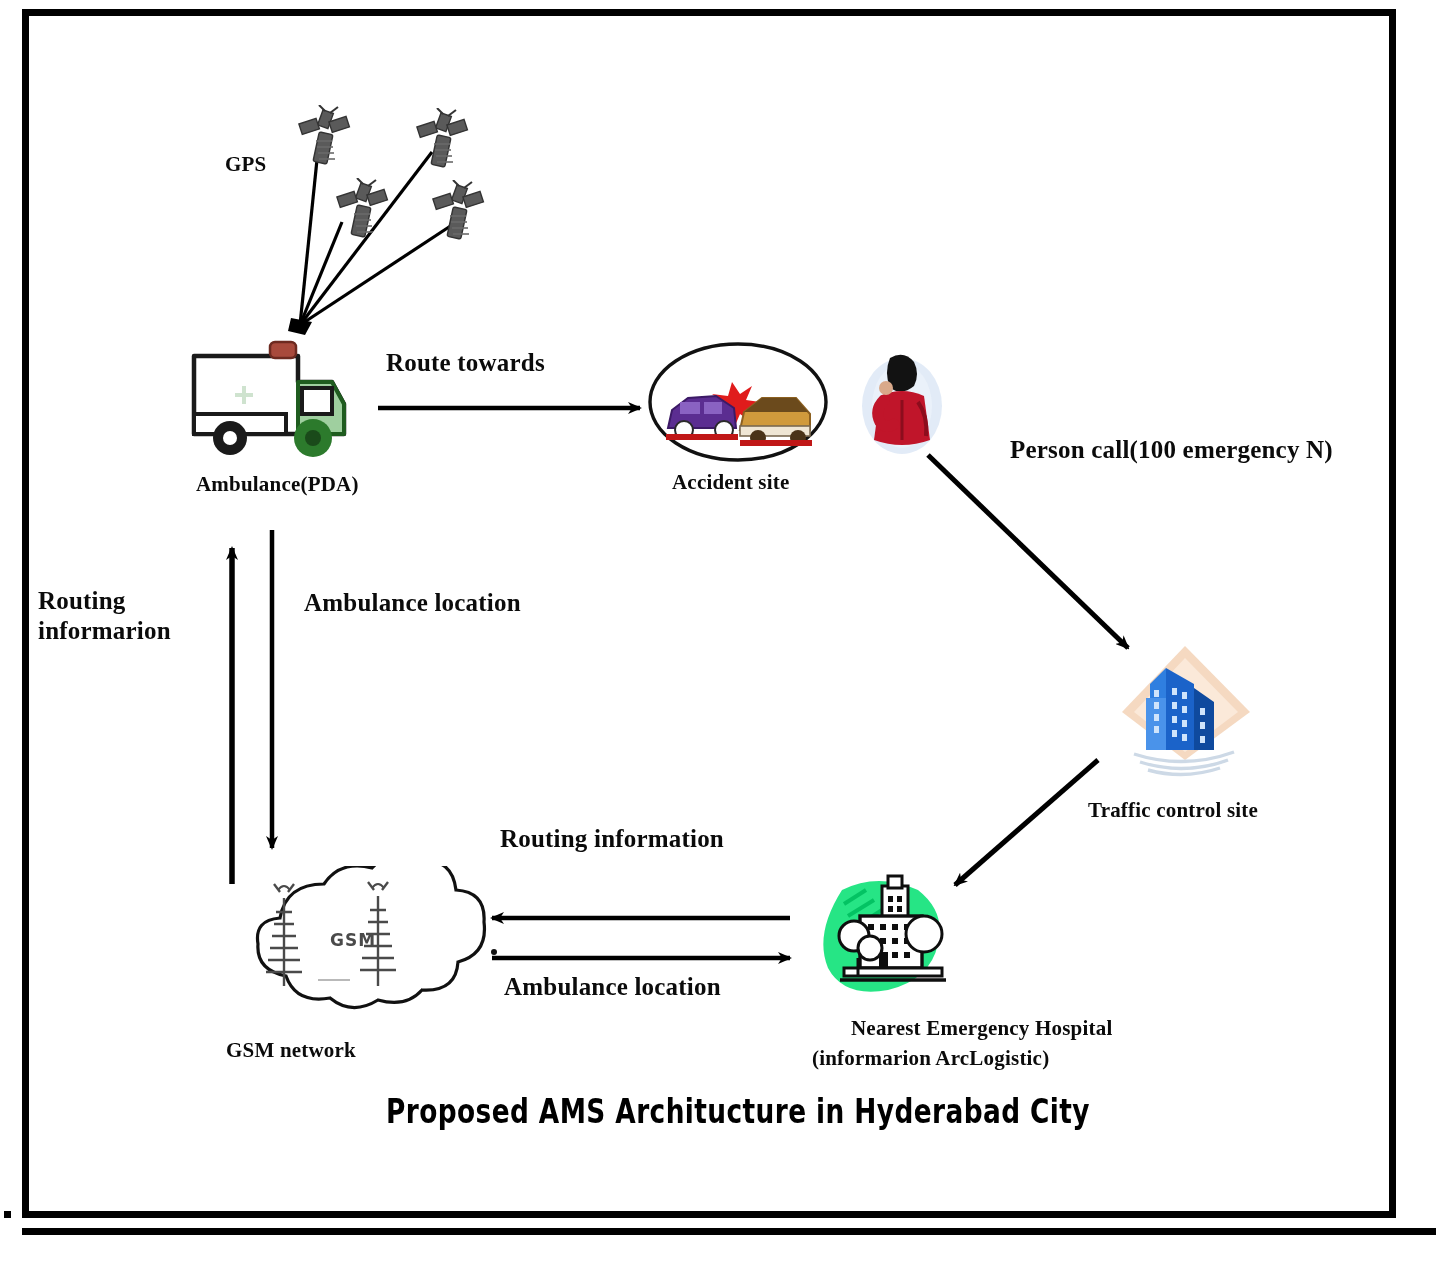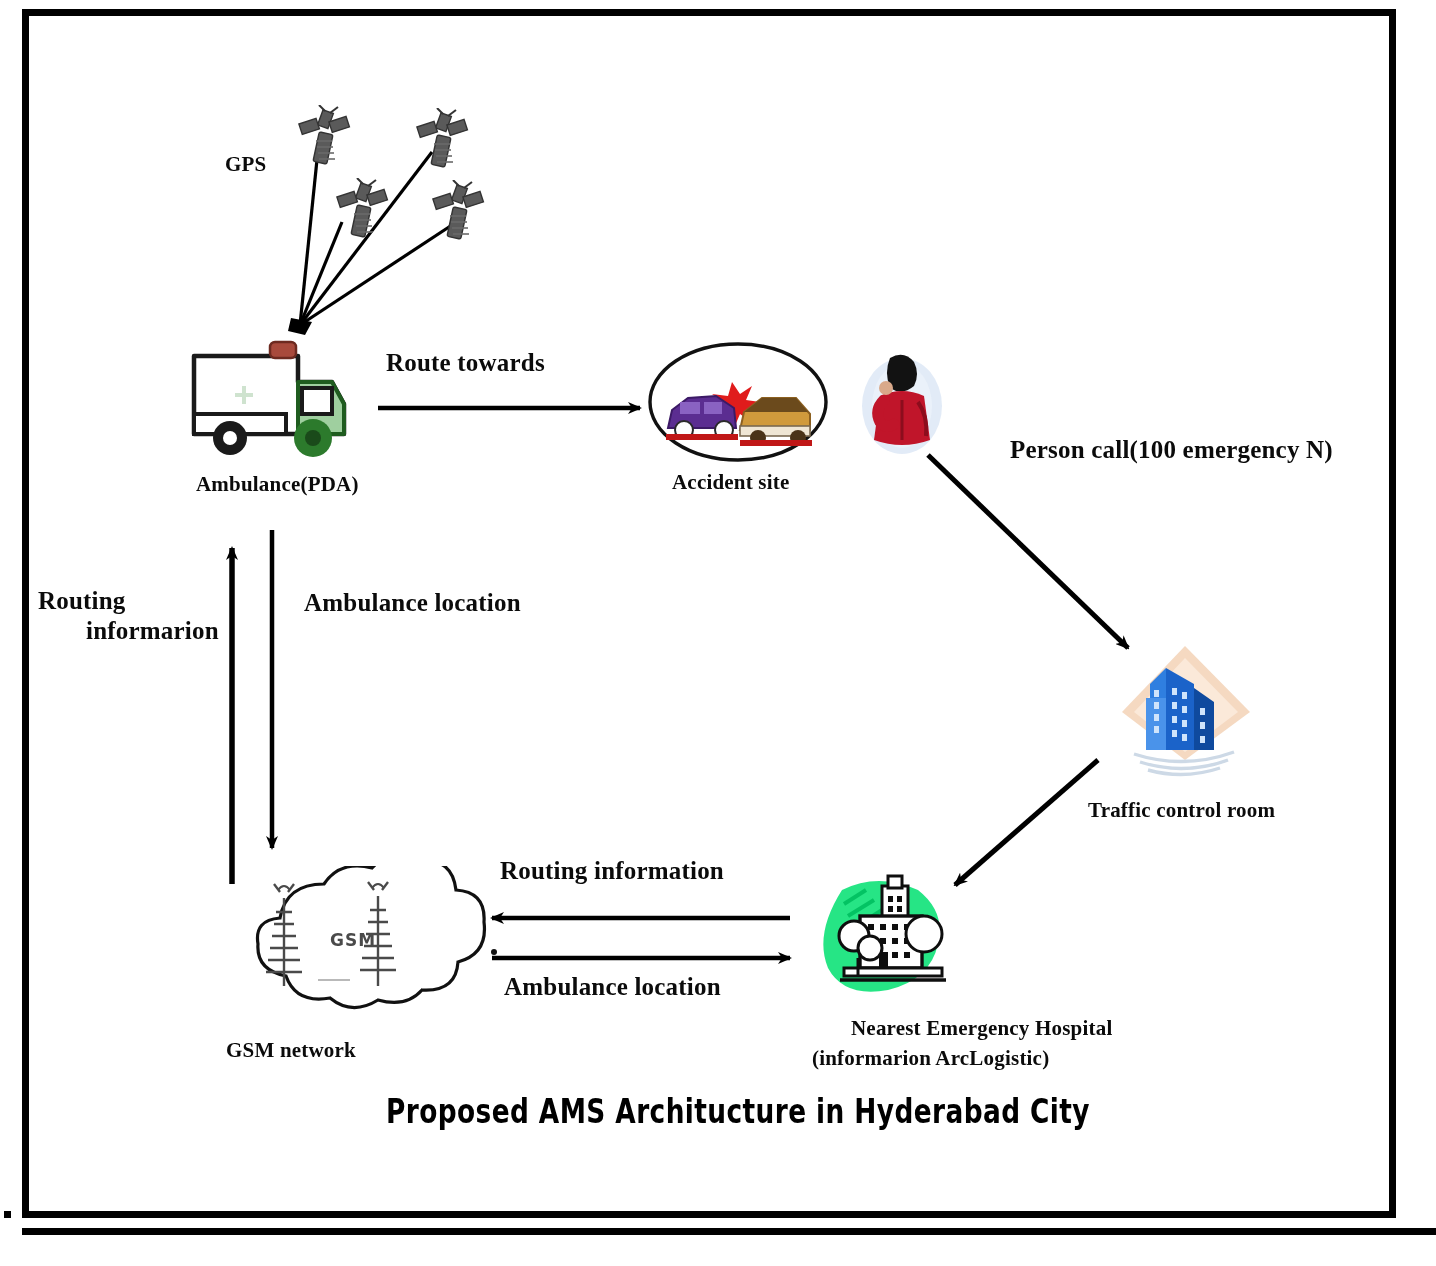--- a/index.html
+++ b/index.html
@@ -310,21 +310,21 @@
       </g>
 
       <g fill="none" stroke="#cdd9e6" stroke-width="3.4">
         <path d="M24 114 q50 16 100 -2"></path>
         <path d="M30 122 q44 14 88 -2"></path>
         <path d="M38 130 q36 10 72 -2"></path>
       </g>
     </svg>
   </div>
 
-  <div class="lbl node" style="left:1088px; top:798px;">Traffic control room</div>
+  <div class="lbl node" style="left:1088px; top:798px;">Traffic control site</div>
 
   <div class="icon" style="left:818px; top:860px;">
     <svg width="160" height="150" viewBox="0 0 160 150">
 
       <path d="M24 30 q36 -18 76 0 q28 22 20 54 q-8 36 -50 46 q-44 8 -60 -22 q-14 -34 14 -78 Z" fill="#00e070" opacity="0.85"></path>
       <g stroke="#00c060" stroke-width="4" fill="none" opacity="0.9">
         <path d="M26 44 l22 -14"></path>
           <path d="M30 56 l26 -16"></path>
           <path d="M36 68 l28 -18"></path>
         <path d="M44 80 l26 -16"></path>
@@ -403,23 +403,23 @@
       <g stroke="#b9b9b9" stroke-width="2" fill="none">
         <line x1="100" y1="114" x2="132" y2="114"></line>
       </g>
       <circle cx="276" cy="86" r="3" fill="#111"></circle>
     </svg>
   </div>
 
   <div class="lbl node" style="left:226px; top:1038px;">GSM network</div>
 
   <div class="lbl mid" style="left:38px; top:586px;">Routing</div>
-  <div class="lbl mid" style="left:38px; top:616px;margin-left:48px;">informarion</div>
+  <div class="lbl mid" style="left:38px; top:616px;">informarion</div>
 
   <div class="lbl mid" style="left:304px; top:588px;">Ambulance location</div>
 
-  <div class="lbl mid" style="left:500px; top:856px;">Routing information</div>
+  <div class="lbl mid" style="left:500px; top:824px;">Routing information</div>
 
   <div class="lbl mid" style="left:504px; top:972px;">Ambulance location</div>
 
   <div class="title" style="left:386px; top:1092px;">Proposed AMS Architucture in Hyderabad City</div>
 
 </div>
 
 </body></html>

